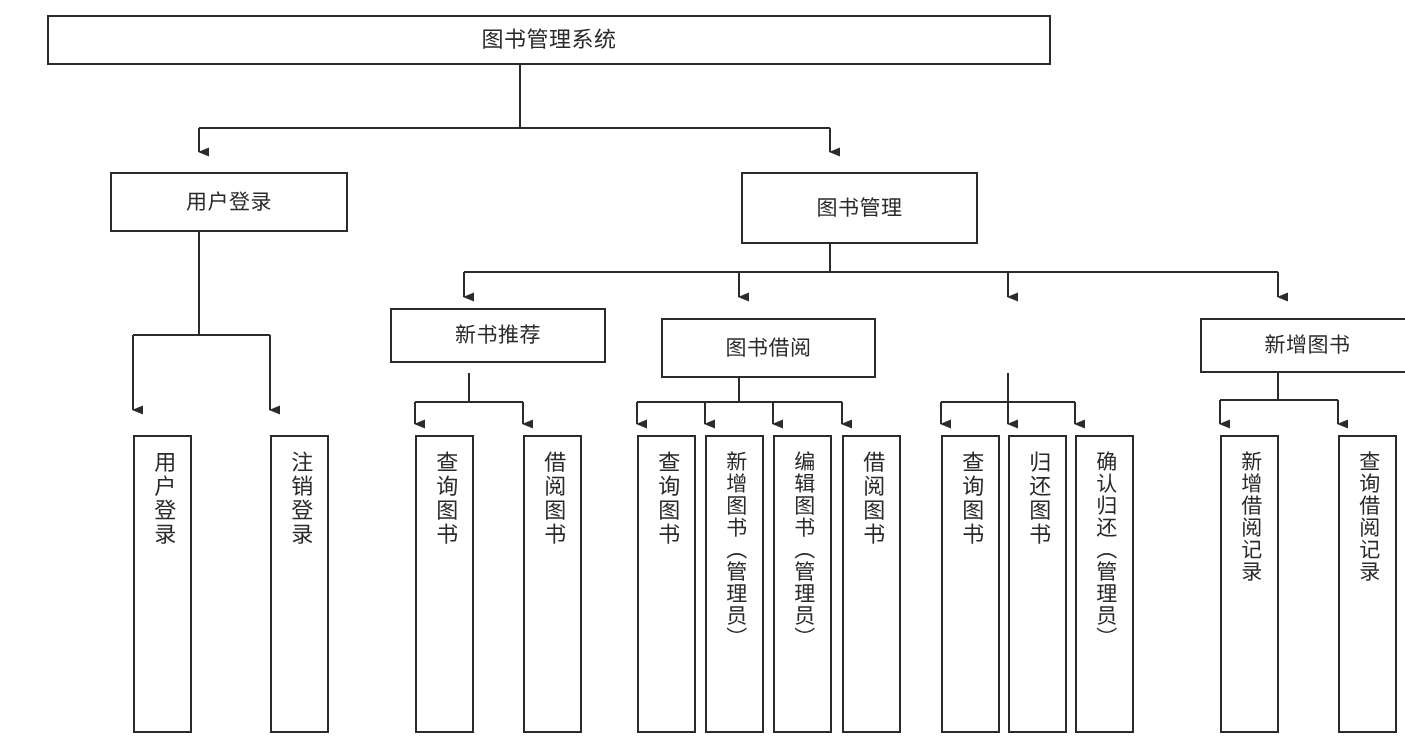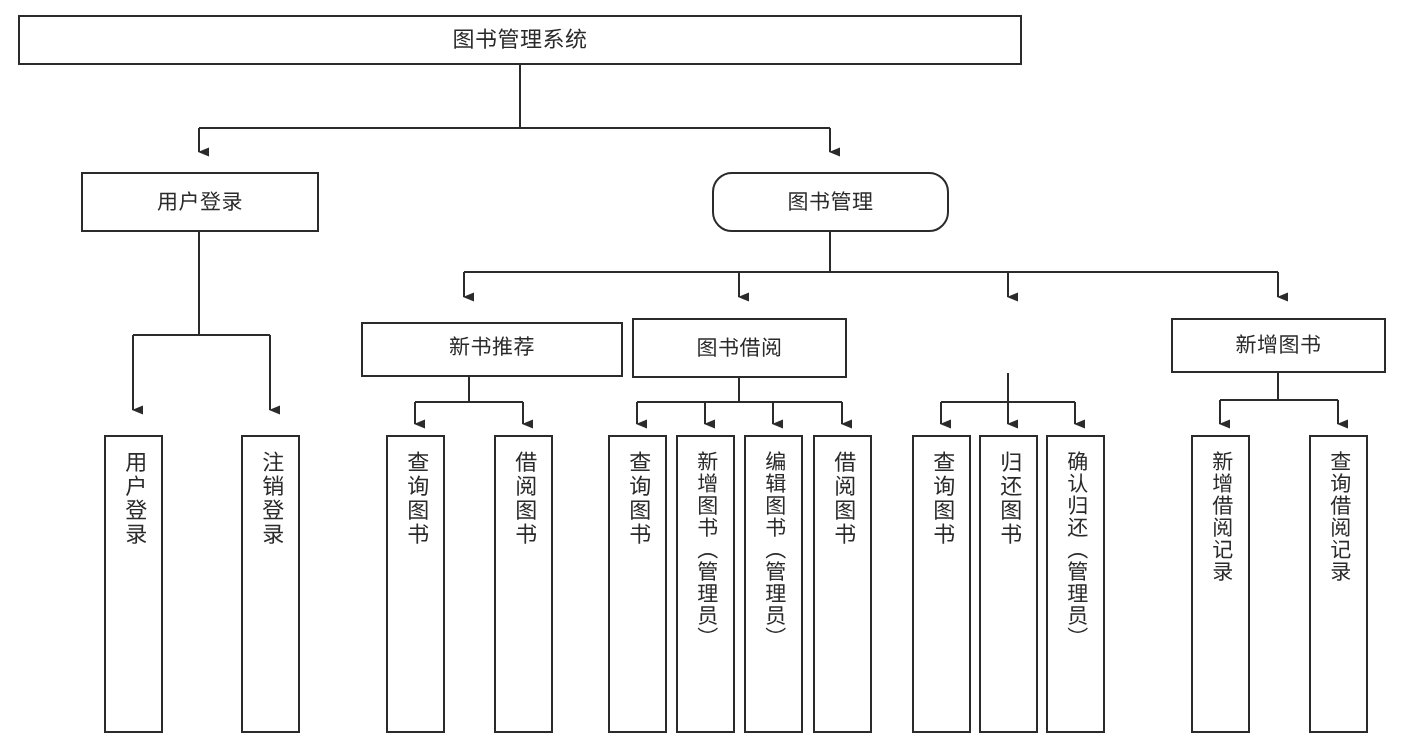--- a/index.html
+++ b/index.html
@@ -28,20 +28,21 @@
   }
   .node {
     position: absolute;
     box-sizing: border-box;
     background: #ffffff;
     border: 2px solid #2b2b2b;
     display: flex;
     align-items: center;
     justify-content: center;
     color: #262626;
+    margin-left: 29px;
   }
   .node .node-label {
     display: block;
     text-align: center;
     line-height: 1.18;
     letter-spacing: 0.5px;
     color: #2a2a2a;
   }
   
   .node.horiz .node-label {
@@ -138,25 +139,25 @@
   </svg>
 
   <div class="node horiz root" style="left:18px; top:15px; width:1004px; height:50px;">
     <span class="node-label">图书管理系统</span>
   </div>
 
   <div class="node horiz" style="left:81px; top:172px; width:238px; height:60px;">
     <span class="node-label">用户登录</span>
   </div>
 
-  <div class="node horiz" style="left:712px; top:172px; width:237px; height:60px;border-radius:20px;">
+  <div class="node horiz" style="left:712px; top:172px; width:237px; height:72px;">
     <span class="node-label">图书管理</span>
   </div>
 
-  <div class="node horiz" style="left:361px; top:322px; width:262px; height:55px;font-family:Liberation Mono, monospace;">
+  <div class="node horiz" style="left:361px; top:308px; width:216px; height:55px;">
     <span class="node-label">新书推荐</span>
   </div>
 
   <div class="node horiz" style="left:632px; top:318px; width:215px; height:60px;">
     <span class="node-label">图书借阅</span>
   </div>
 
 
   <div class="node horiz" style="left:1171px; top:318px; width:215px; height:55px;">
     <span class="node-label">新增图书</span>

